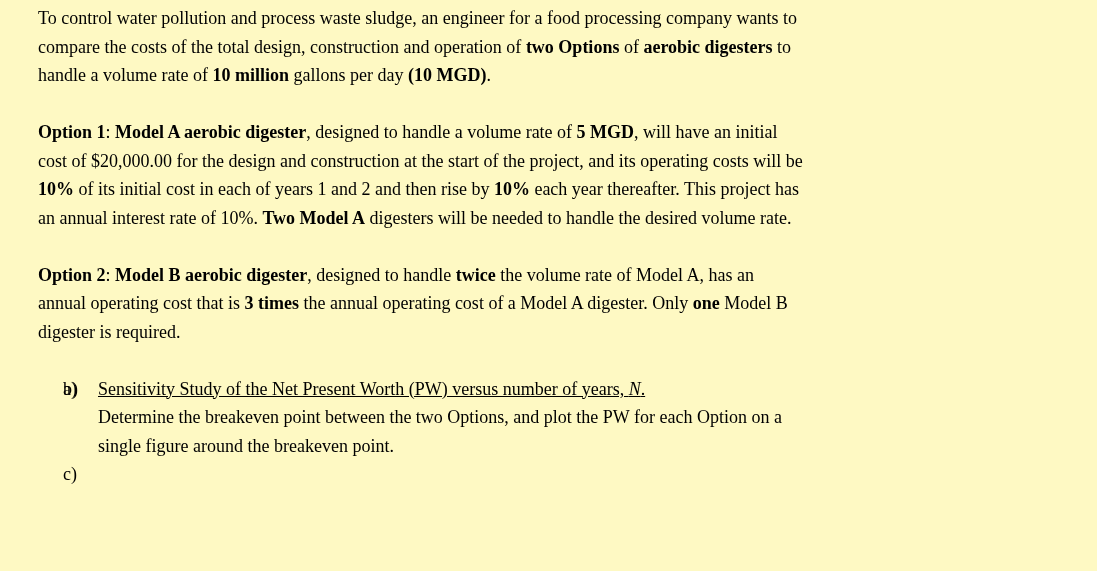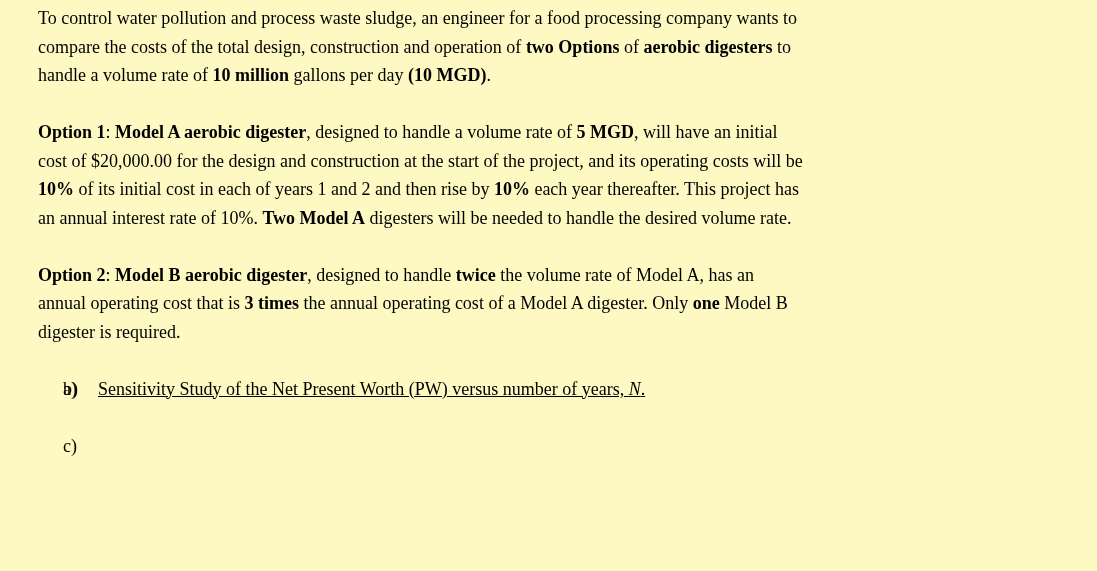--- a/index.html
+++ b/index.html
@@ -53,20 +53,20 @@
   <p class="para"><span class="run-b">Option 1</span><span>: </span><span class="run-b">Model A aerobic digester</span><span>, designed to handle a volume rate of </span><span class="run-b">5 MGD</span><span>, will have an initial</span><br><span>cost of $20,000.00 for the design and construction at the start of the project, and its operating costs will be</span><br><span class="run-b">10%</span><span> of its initial cost in each of years 1 and 2 and then rise by </span><span class="run-b">10%</span><span> each year thereafter. This project has</span><br><span>an annual interest rate of 10%. </span><span class="run-b">Two Model A</span><span> digesters will be needed to handle the desired volume rate.</span></p>
 
   <p class="para"><span class="run-b">Option 2</span><span>: </span><span class="run-b">Model B aerobic digester</span><span>, designed to handle </span><span class="run-b">twice</span><span> the volume rate of Model A, has an</span><br><span>annual operating cost that is </span><span class="run-b">3 times</span><span> the annual operating cost of a Model A digester. Only </span><span class="run-b">one</span><span> Model B</span><br><span>digester is required.</span></p>
 
   <ol class="qlist">
     <li class="qitem">
       <span class="qmarker">a)</span>
     </li>
     <li class="qitem">
       <span class="qmarker">b)</span>
-      <span class="qtext"><span class="run-u">Sensitivity Study of the Net Present Worth (PW) versus number of years, </span><span class="run-i run-u">N</span><span class="run-u">.</span><br><br></span>
+      <span class="qtext"><span class="run-u">Sensitivity Study of the Net Present Worth (PW) versus number of years, </span><span class="run-i run-u">N</span><span class="run-u">.</span><br><span>Determine the breakeven point between the two Options, and plot the PW for each Option on a</span><br><span>single figure around the breakeven point.</span></span>
     </li>
     <li class="qitem">
       <span class="qmarker">c)</span>
     </li>
   </ol>
 
 </div>
 
 </body></html>

